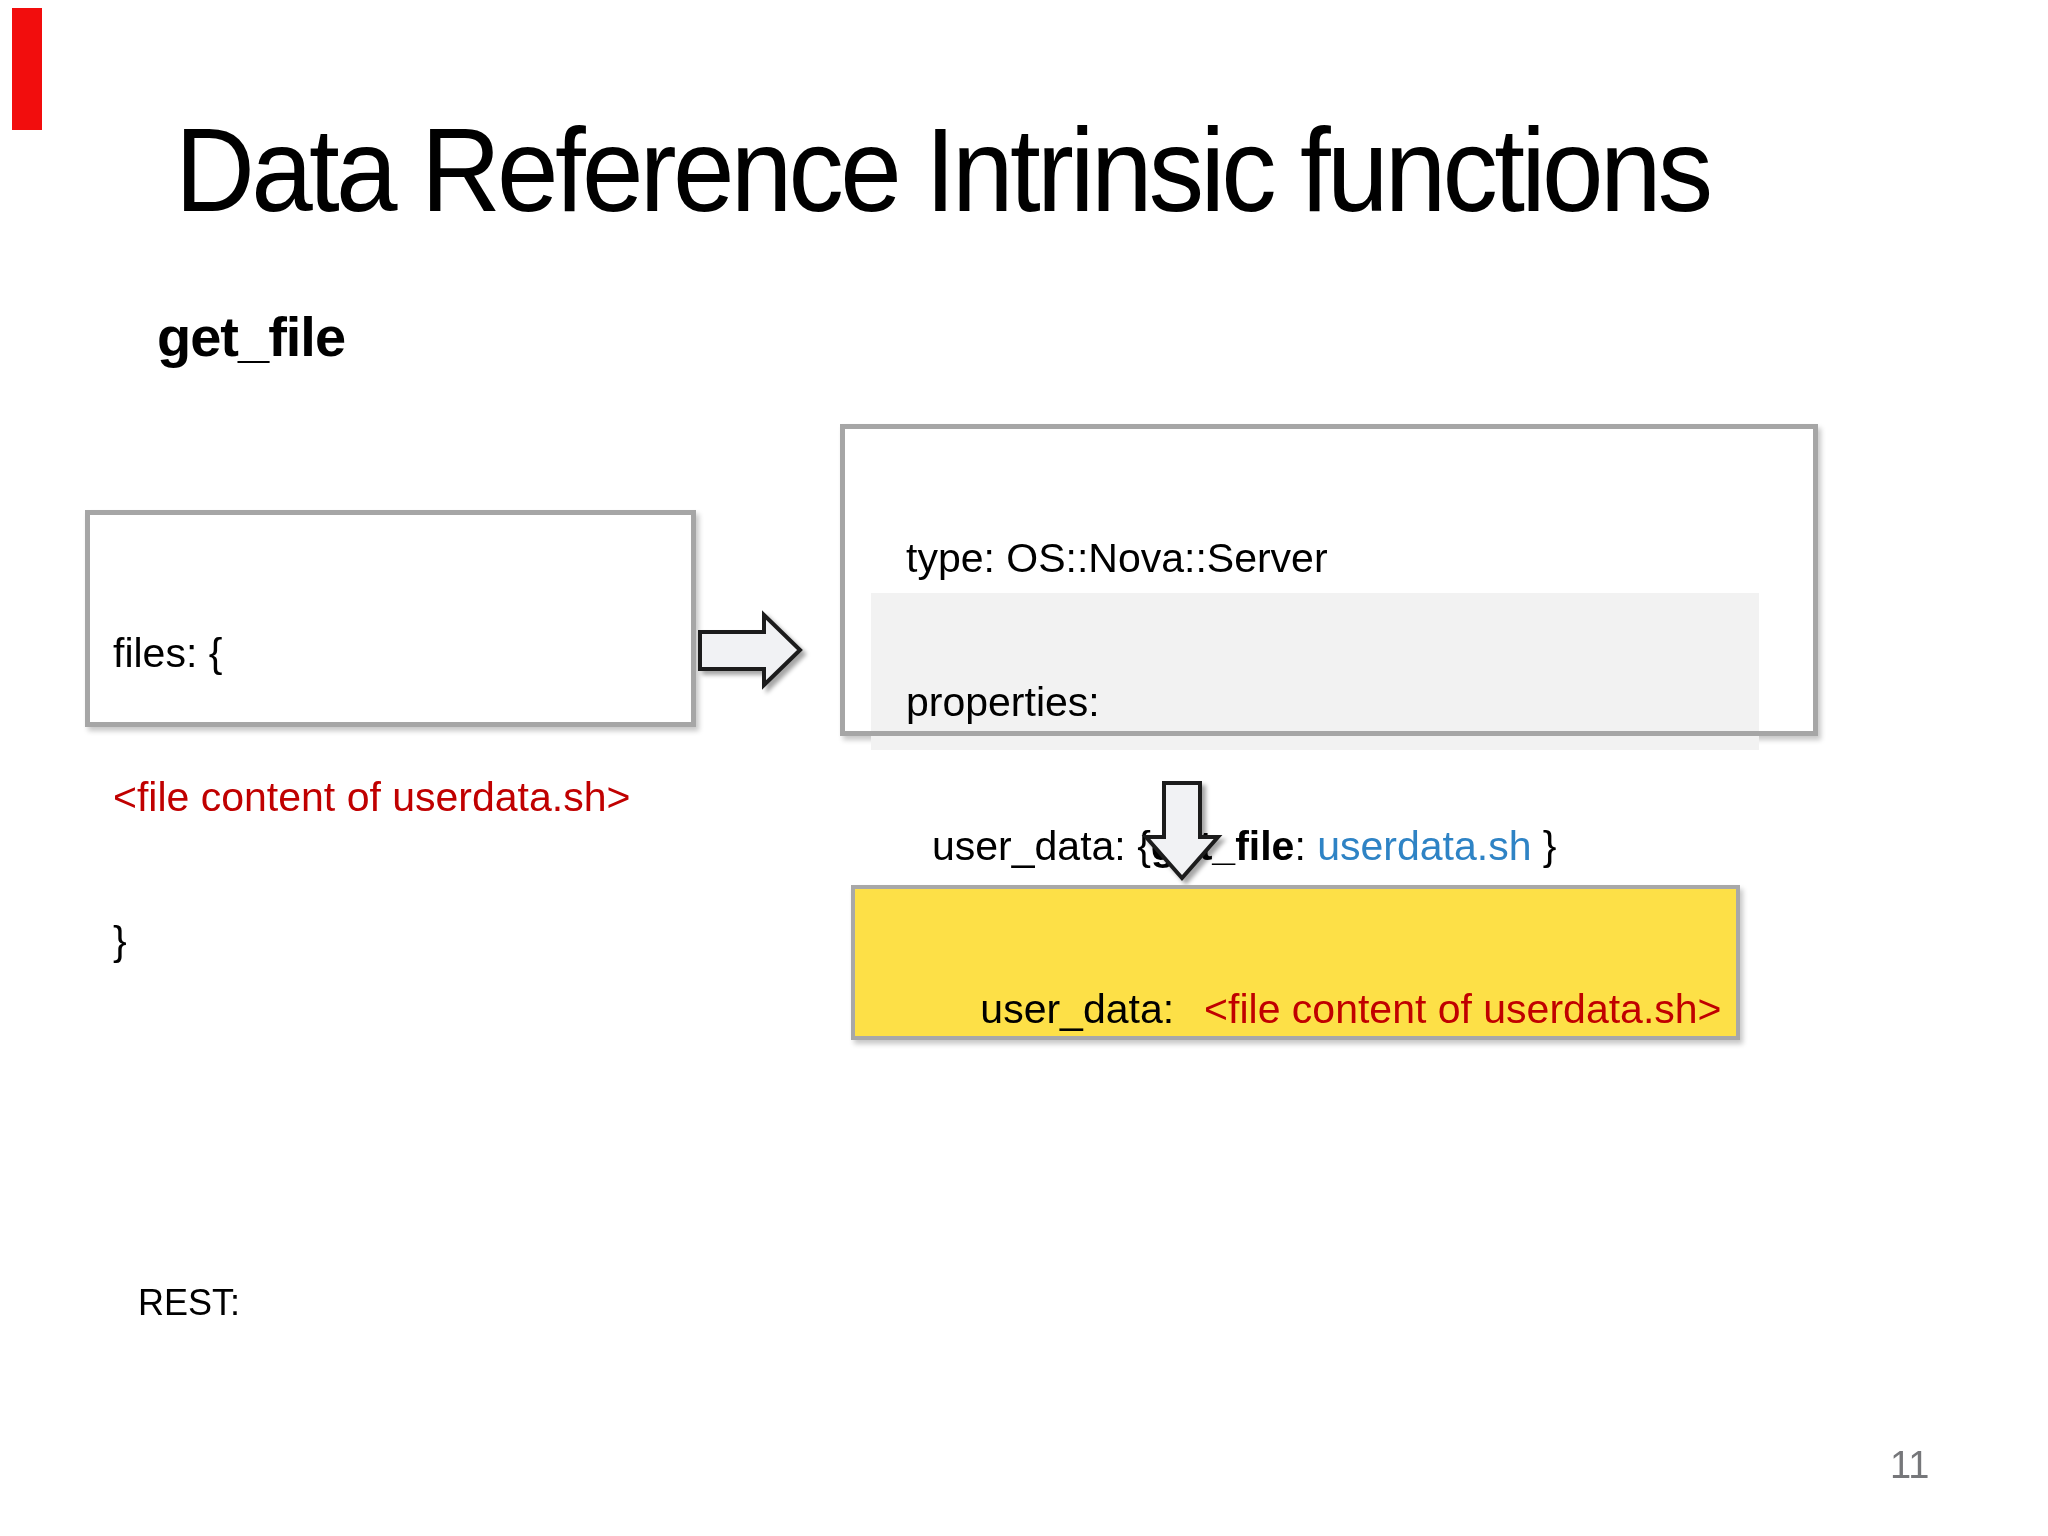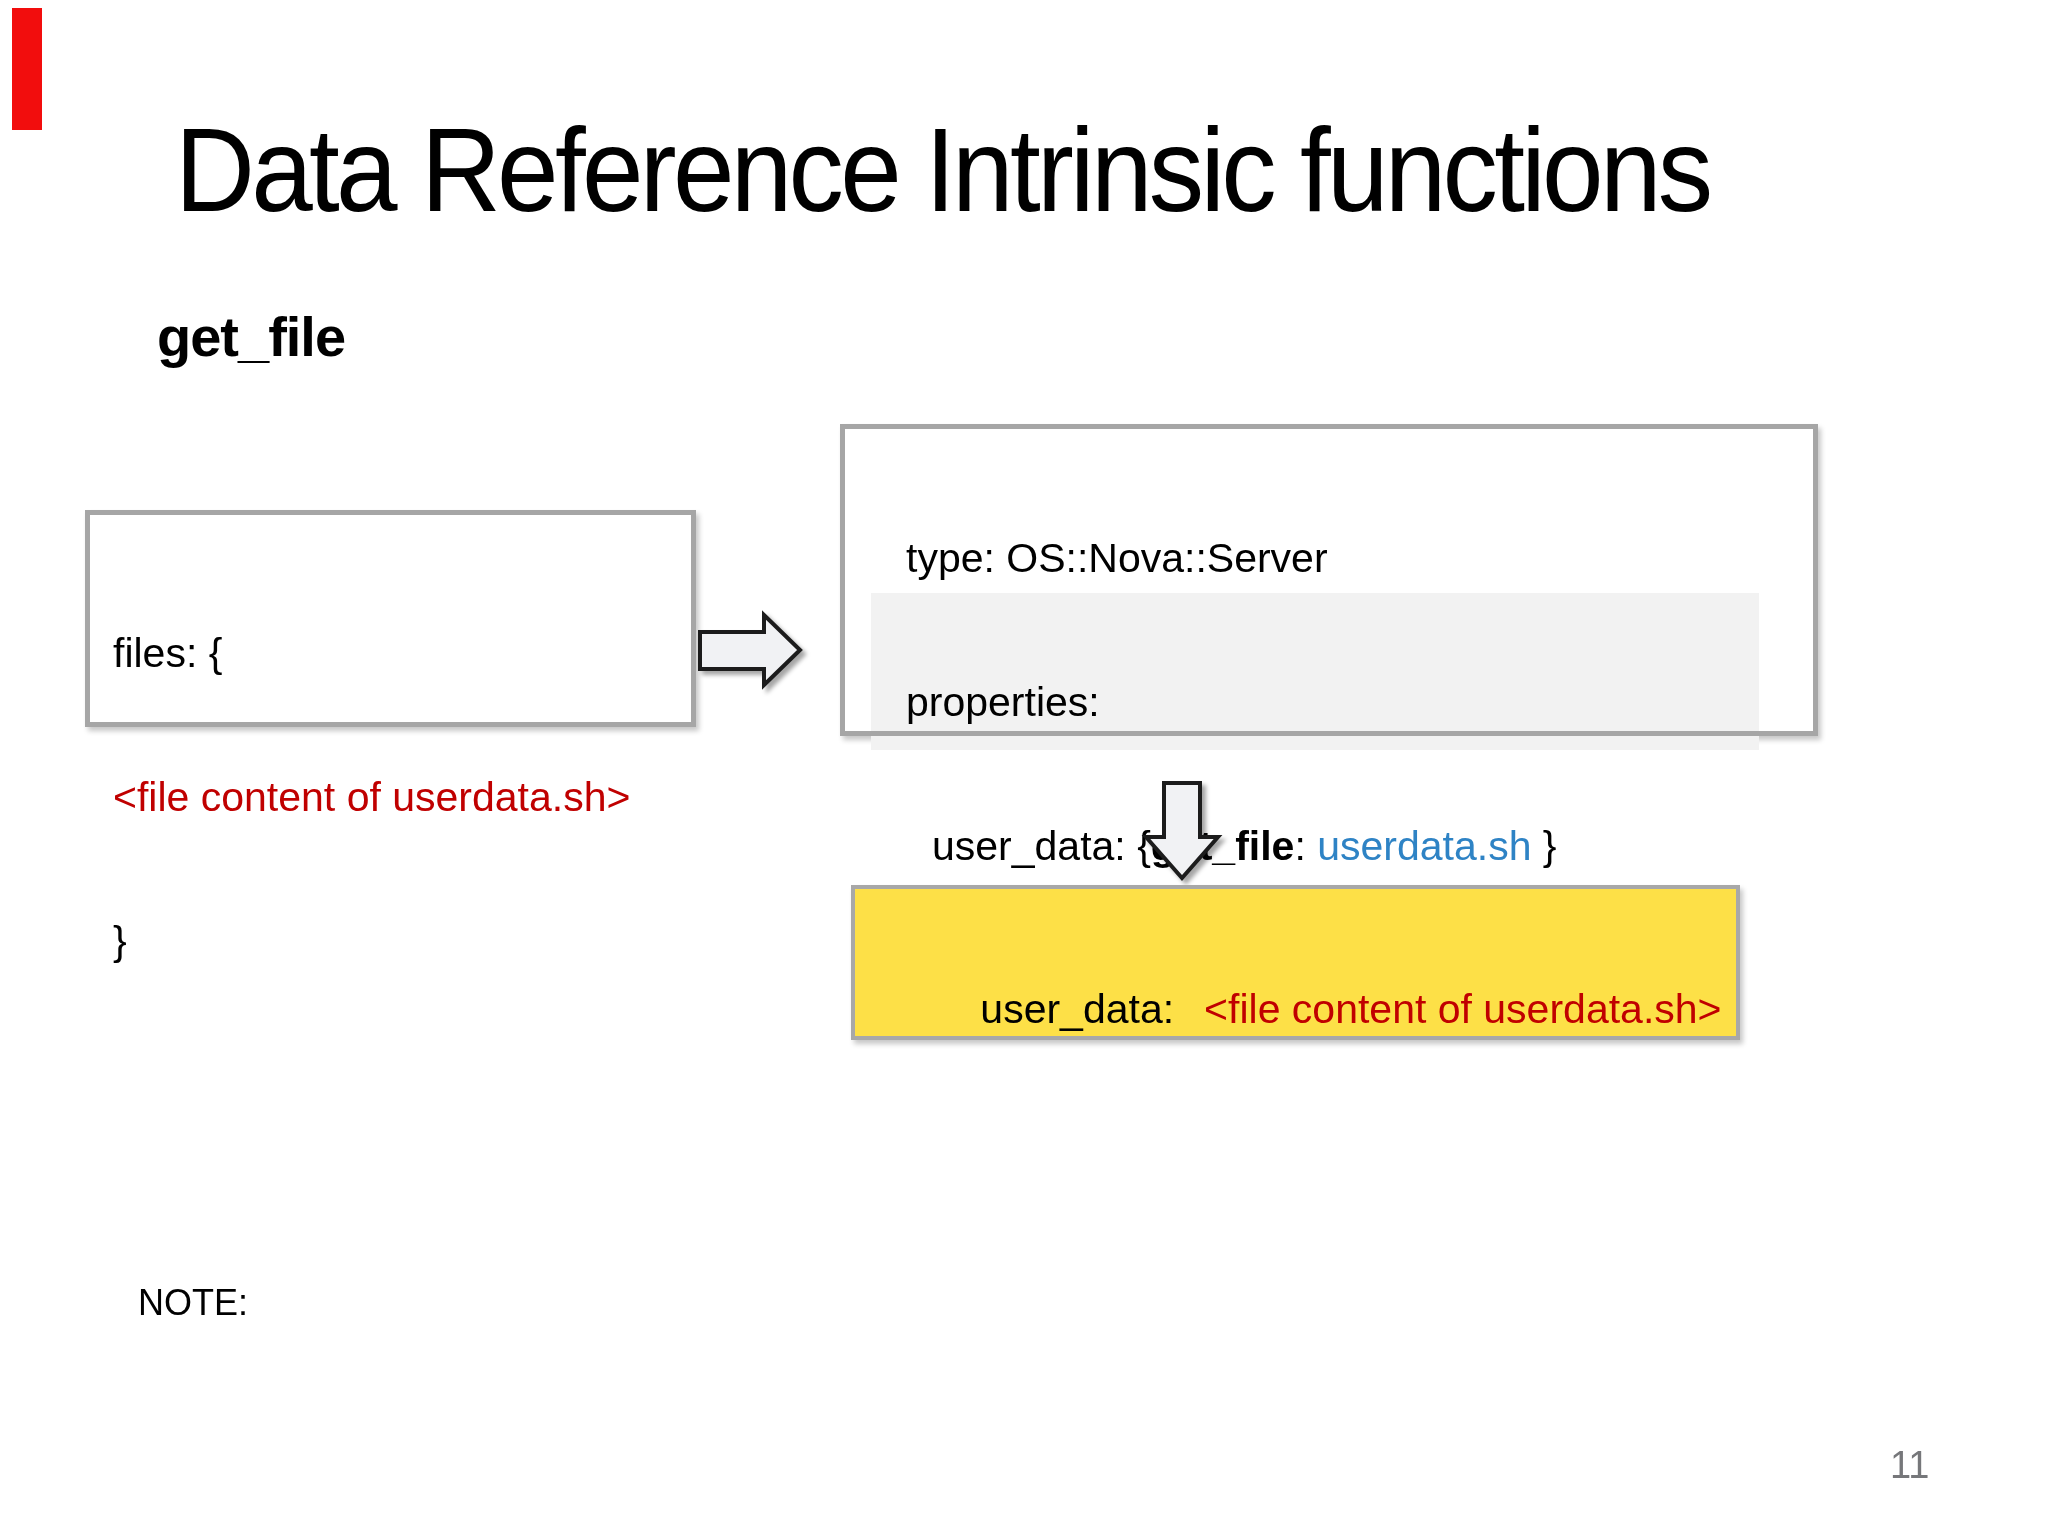--- a/index.html
+++ b/index.html
@@ -111,19 +111,19 @@
     <polygon class="arrow-shape" points="26,5 62,5 62,59 80,59 44,100 8,59 26,59"></polygon>
   </svg>
 
   <div class="box result-box">
     <div class="line">
       <span>user_data:</span><span style="display:inline-block;width:30px;"></span><span class="dark-red">&lt;file content of userdata.sh&gt;</span>
     </div>
   </div>
 
   <div class="note">
-    <div>NOTE:</div>
+    <div>REST:</div>
     
   </div>
 
   <div class="page-number">11</div>
 
 </div>
 
 </body></html>

